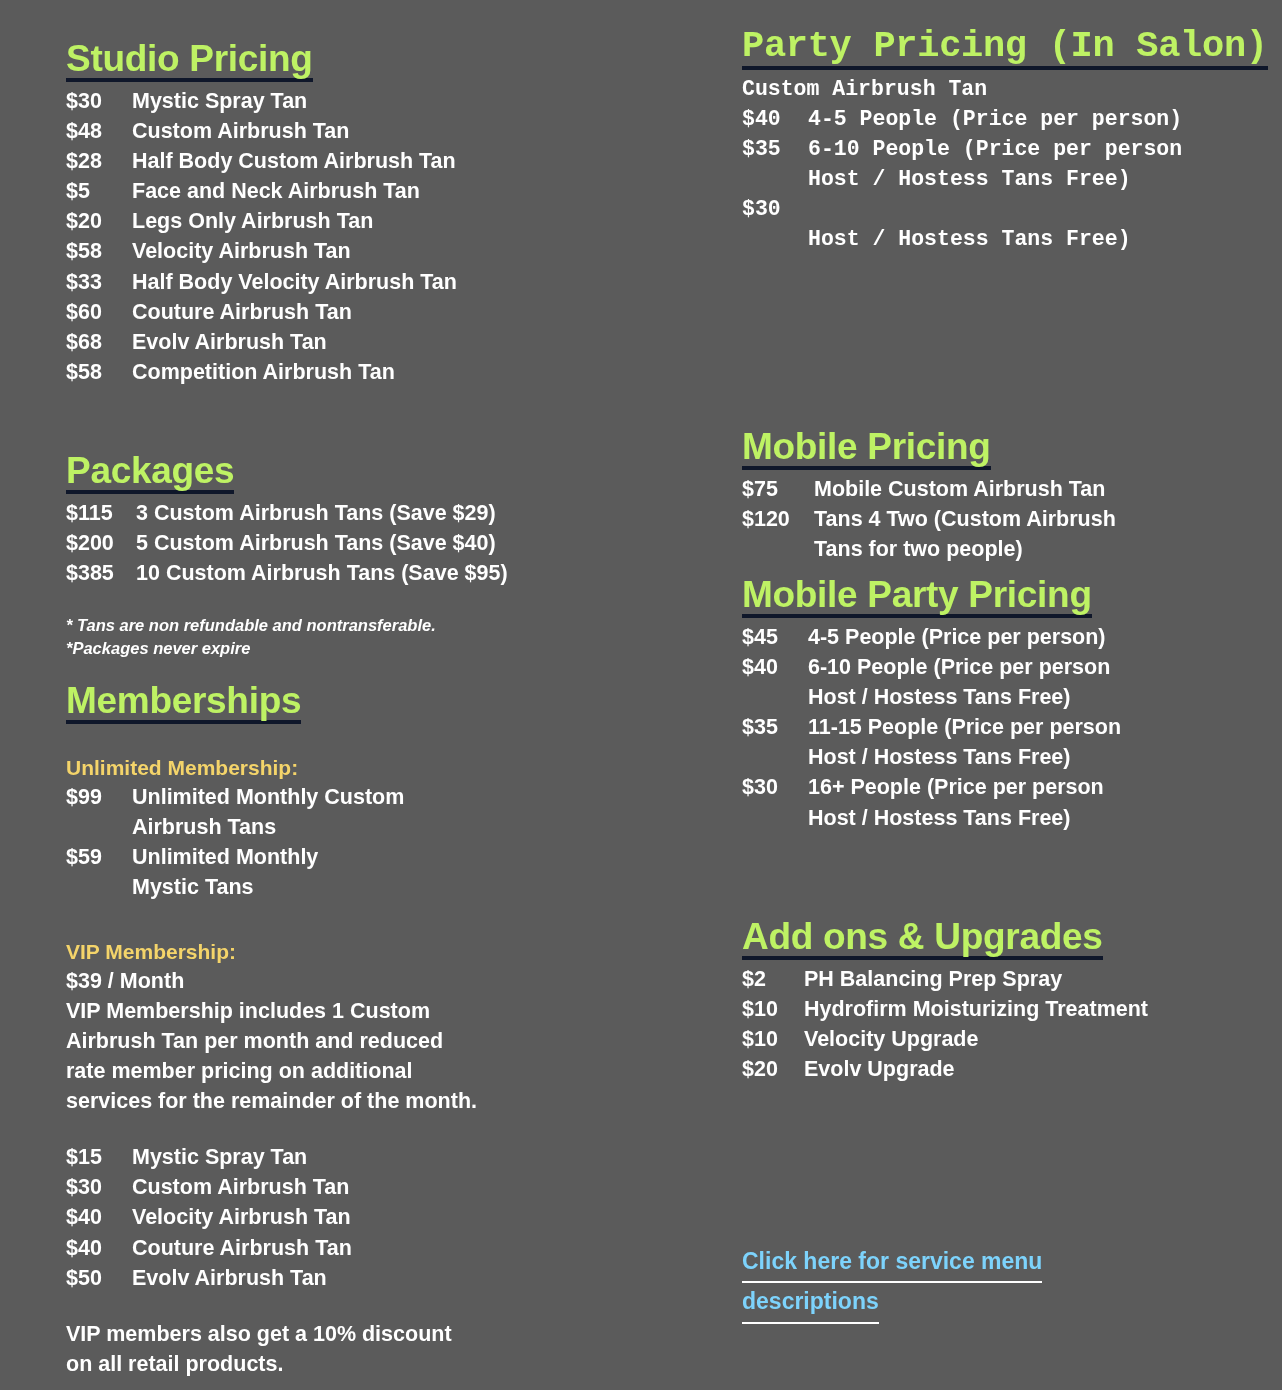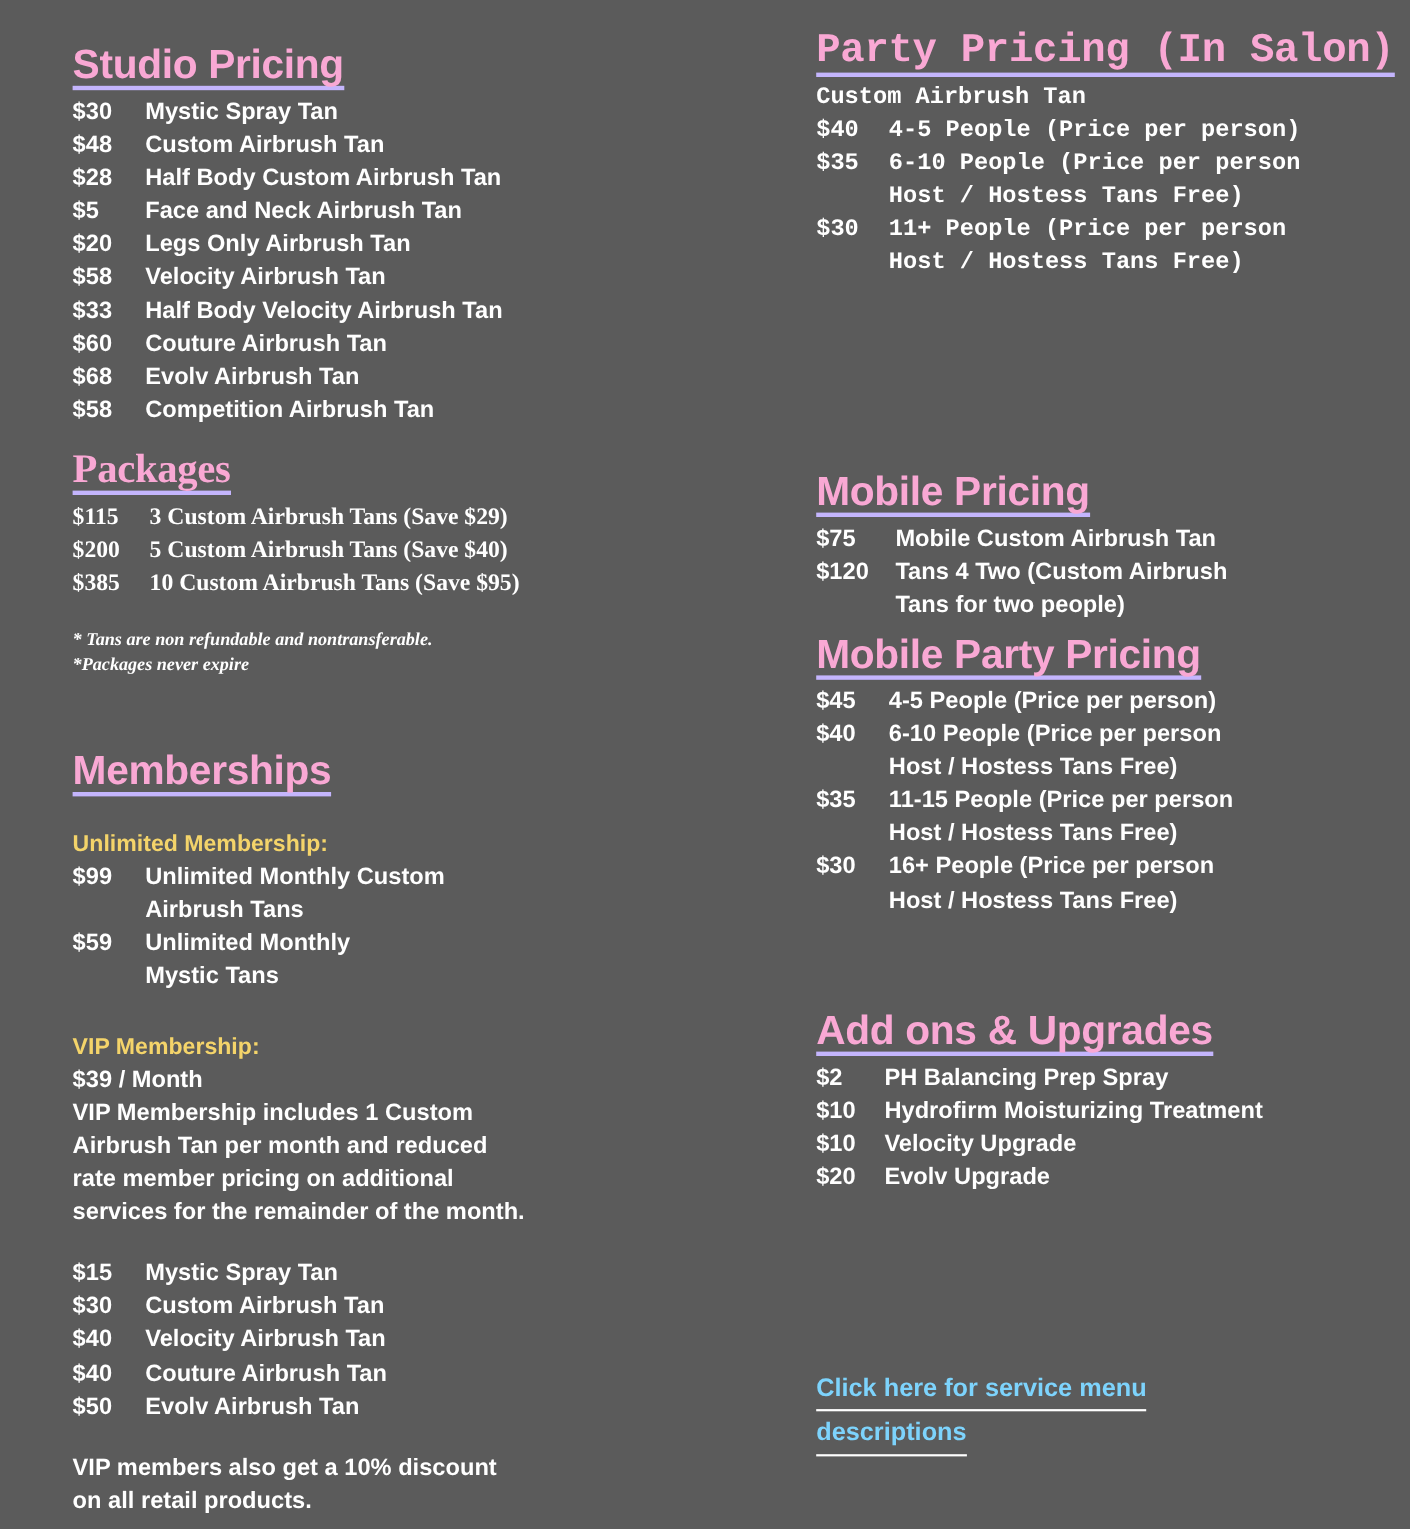--- a/index.html
+++ b/index.html
@@ -27,26 +27,26 @@
     position: absolute;
     top: 0;
   }
   .col-left  { left: 66px;  width: 600px; }
   .col-right { left: 742px; width: 540px; }
 
   
   .section-title {
     font-size: 37px;
     font-weight: bold;
-    color: #f9a8d4;
+    color: #bef264;
     line-height: 1.0;
     letter-spacing: -0.3px;
     white-space: nowrap;
     display: inline-block;
-    border-bottom: 4px solid #c4b5fd;
+    border-bottom: 4px solid #0f172a;
     padding-bottom: 1px;
     margin: 0;
   }
   .sub-title {
     font-size: 21px;
     font-weight: bold;
     color: #f4d46a;
     line-height: 1.32;
     margin: 0;
     white-space: nowrap;
@@ -115,21 +115,21 @@
     display: block;
   }
   .menu-link .ul {
     border-bottom: 2px solid #ffffff;
     display: inline-block;
     padding-bottom: 1px;
   }
 
   
   #studio-pricing      { position: absolute; top: 40px;   left: 0; }
-  #packages            { position: absolute; top: 408px;  left: 0; font-family: Liberation Serif, serif; }
+  #packages            { position: absolute; top: 452px;  left: 0; }
   #memberships         { position: absolute; top: 682px;  left: 0; }
 
   #party-pricing       { position: absolute; top: 28px;   left: 0; font-family: Liberation Mono, monospace; }
   #mobile-pricing      { position: absolute; top: 428px;  left: 0; }
   #mobile-party        { position: absolute; top: 576px;  left: 0; }
   #addons              { position: absolute; top: 918px;  left: 0; }
   #service-menu-link   { position: absolute; top: 1243px; left: 0; }
 
   .title-wrap { margin-bottom: 4px; }
 </style>
@@ -285,21 +285,20 @@
           <span class="price">$40</span>
           <span class="label">4-5 People (Price per person)</span>
         </div>
         <div class="row">
           <span class="price">$35</span>
           <span class="label">6-10 People (Price per person</span>
         </div>
         <div class="cont ind-66">Host / Hostess Tans Free)</div>
         <div class="row">
           <span class="price">$30</span>
-          <span class="label">11+ People (Price per person</span>
         </div>
         <div class="cont ind-66">Host / Hostess Tans Free)</div>
       </div>
     </section>
 
     <section id="mobile-pricing">
       <div class="title-wrap">
         <h2 class="section-title">Mobile Pricing</h2>
       </div>
       <div class="rows gutter-wider">

